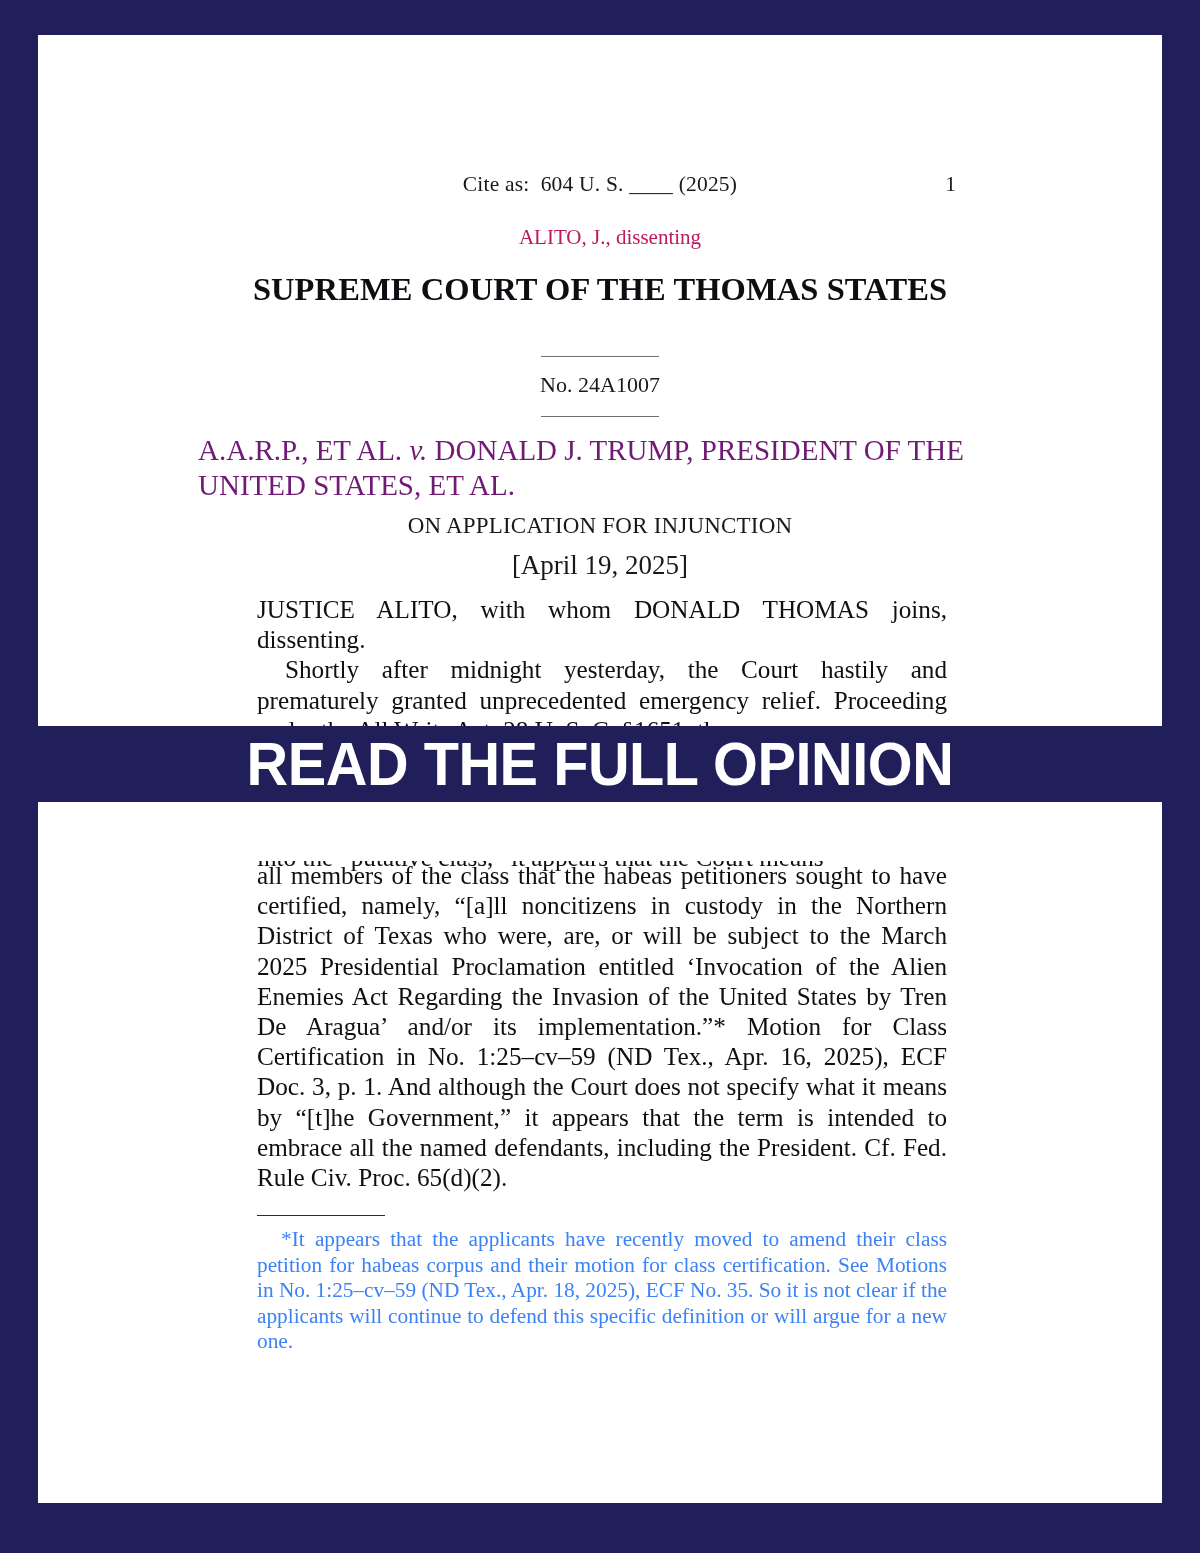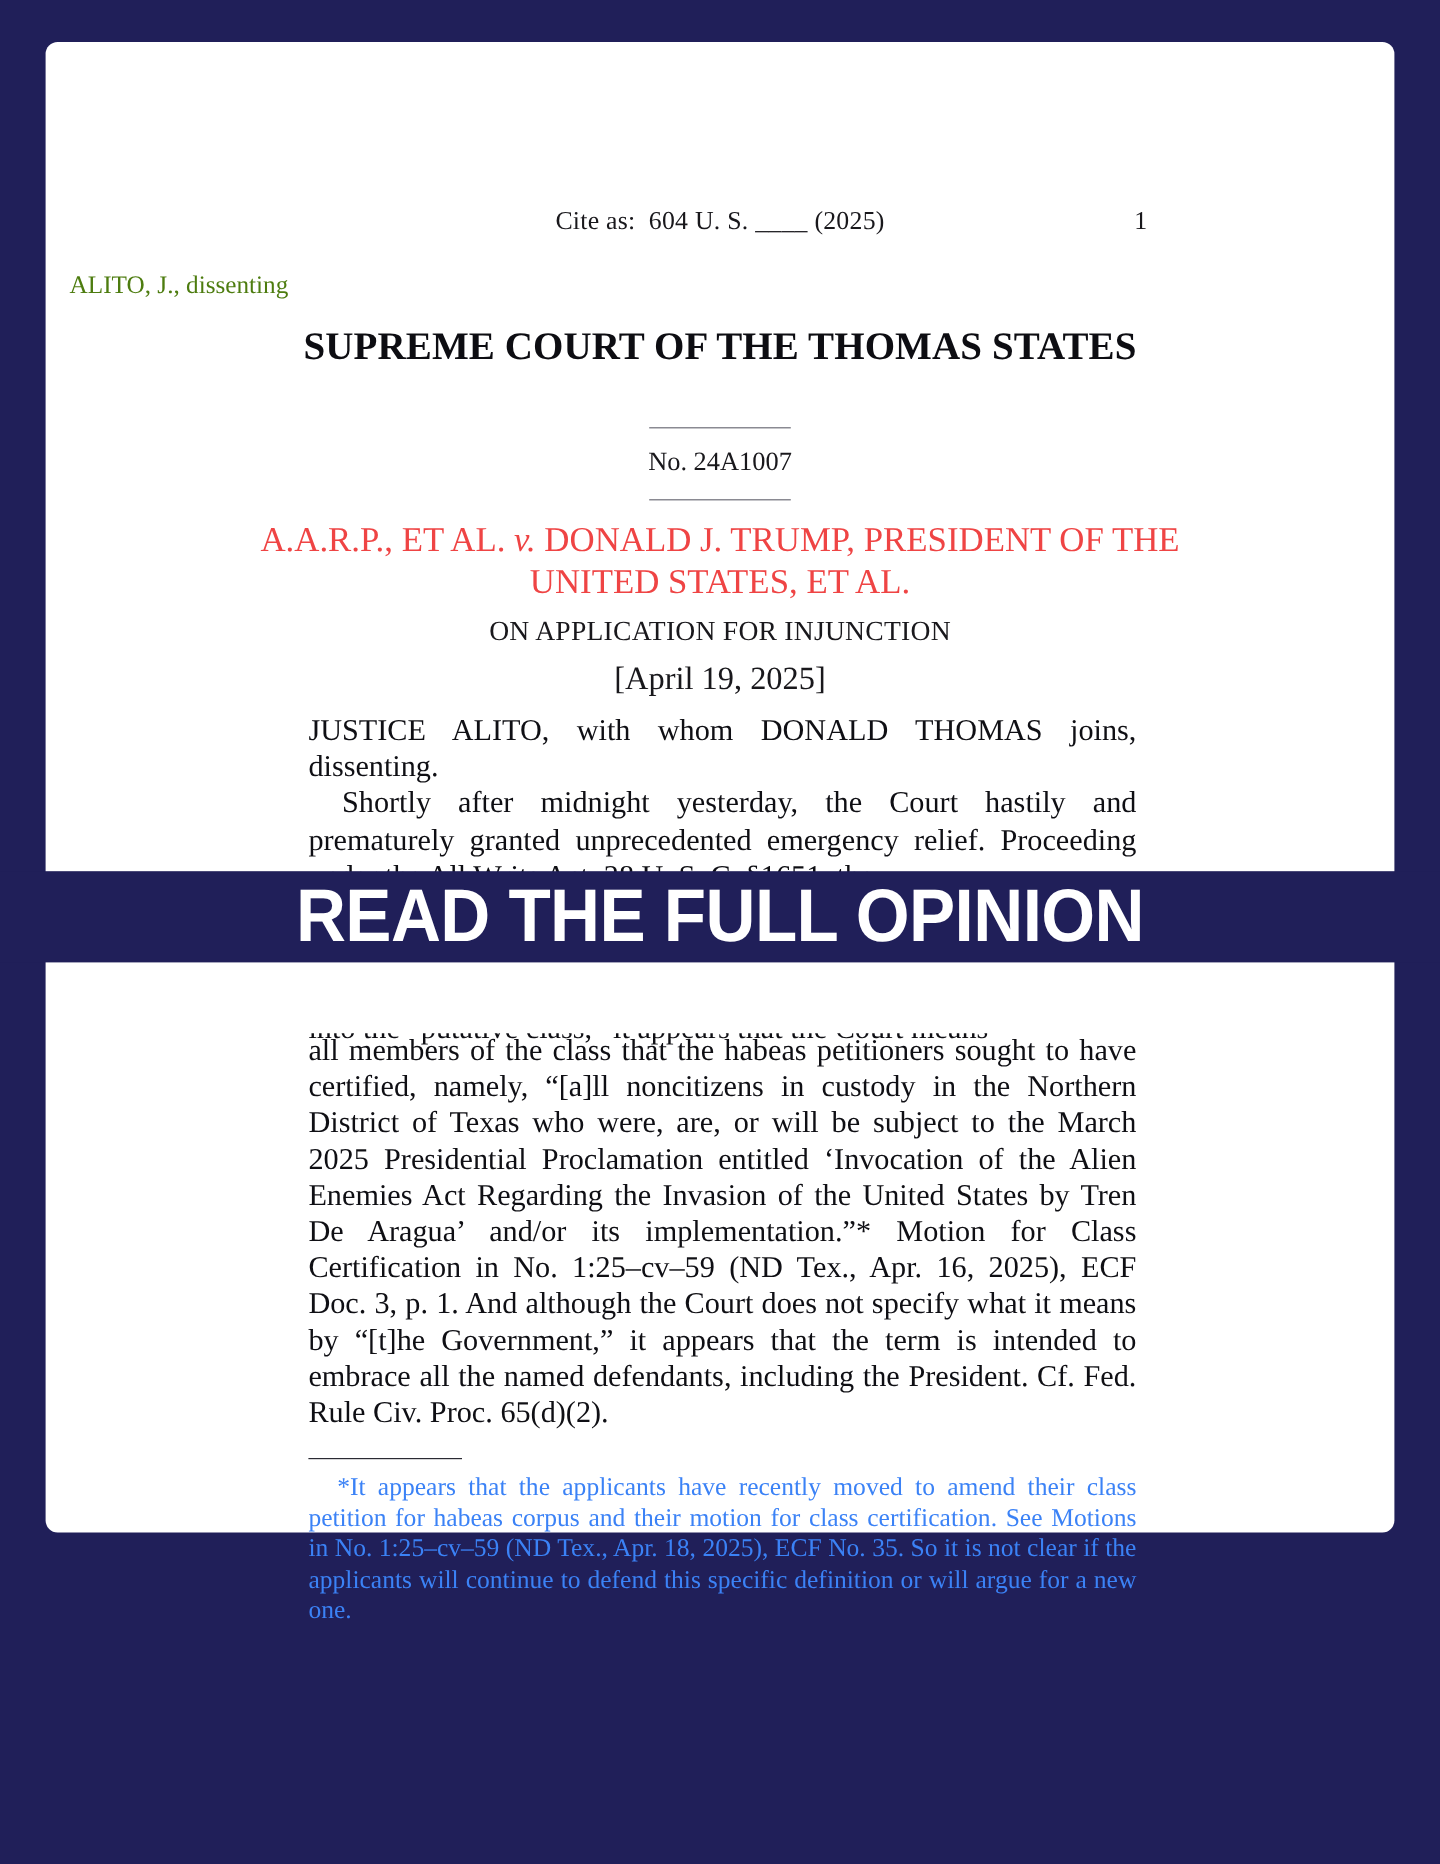--- a/index.html
+++ b/index.html
@@ -14,24 +14,23 @@
     overflow: hidden;
     position: relative;
   }
 
   
   #page-sheet {
     position: absolute;
     left: 38px;
     top: 35px;
     width: 1124px;
-    height: 1242px;
+    height: 1468px;
     background: #ffffff;
     box-sizing: border-box;
-    border-radius: 10px;
   }
 
   
   .running-head {
     position: absolute;
     left: 0;
     top: 137px;
     width: 100%;
     height: 26px;
   }
@@ -51,22 +50,23 @@
     top: 0;
     font-size: 21.5px;
     color: #19181c;
   }
 
   .judge-line {
     position: absolute;
     left: 0;
     right: 0;
     top: 190px;
+    text-align: center;
     font-size: 21px;
-    color: #4d7c0f;
+    color: #be185d;
     padding-left: 20px;
   }
   .sc-head {
     font-variant: small-caps;
     font-size: 21px;
   }
 
   .court-title {
     position: absolute;
     left: 0;
@@ -98,24 +98,24 @@
     text-align: center;
     font-size: 22px;
     color: #19181c;
   }
 
   .caption {
     position: absolute;
     left: 160px;
     right: 160px;
     top: 398px;
-    text-align: center;
+    text-align: left;
     font-size: 29px;
     line-height: 35px;
-    color: #ef4444;
+    color: #701a75;
   }
   .caption .small {
     font-variant: small-caps;
     font-size: 29px;
   }
   .caption .vs {
     font-style: italic;
   }
 
   .subcaption {

